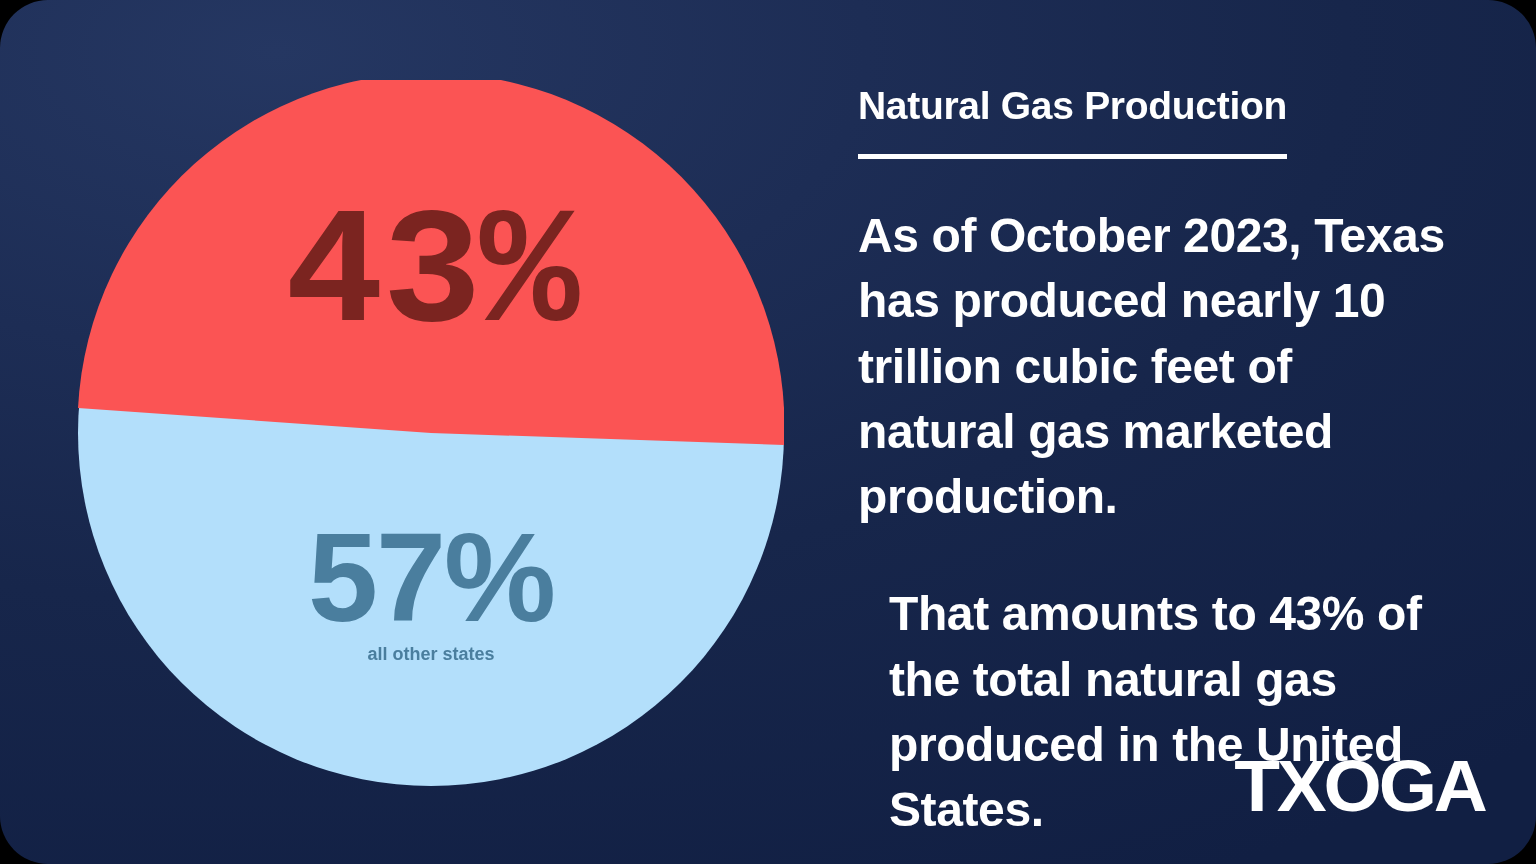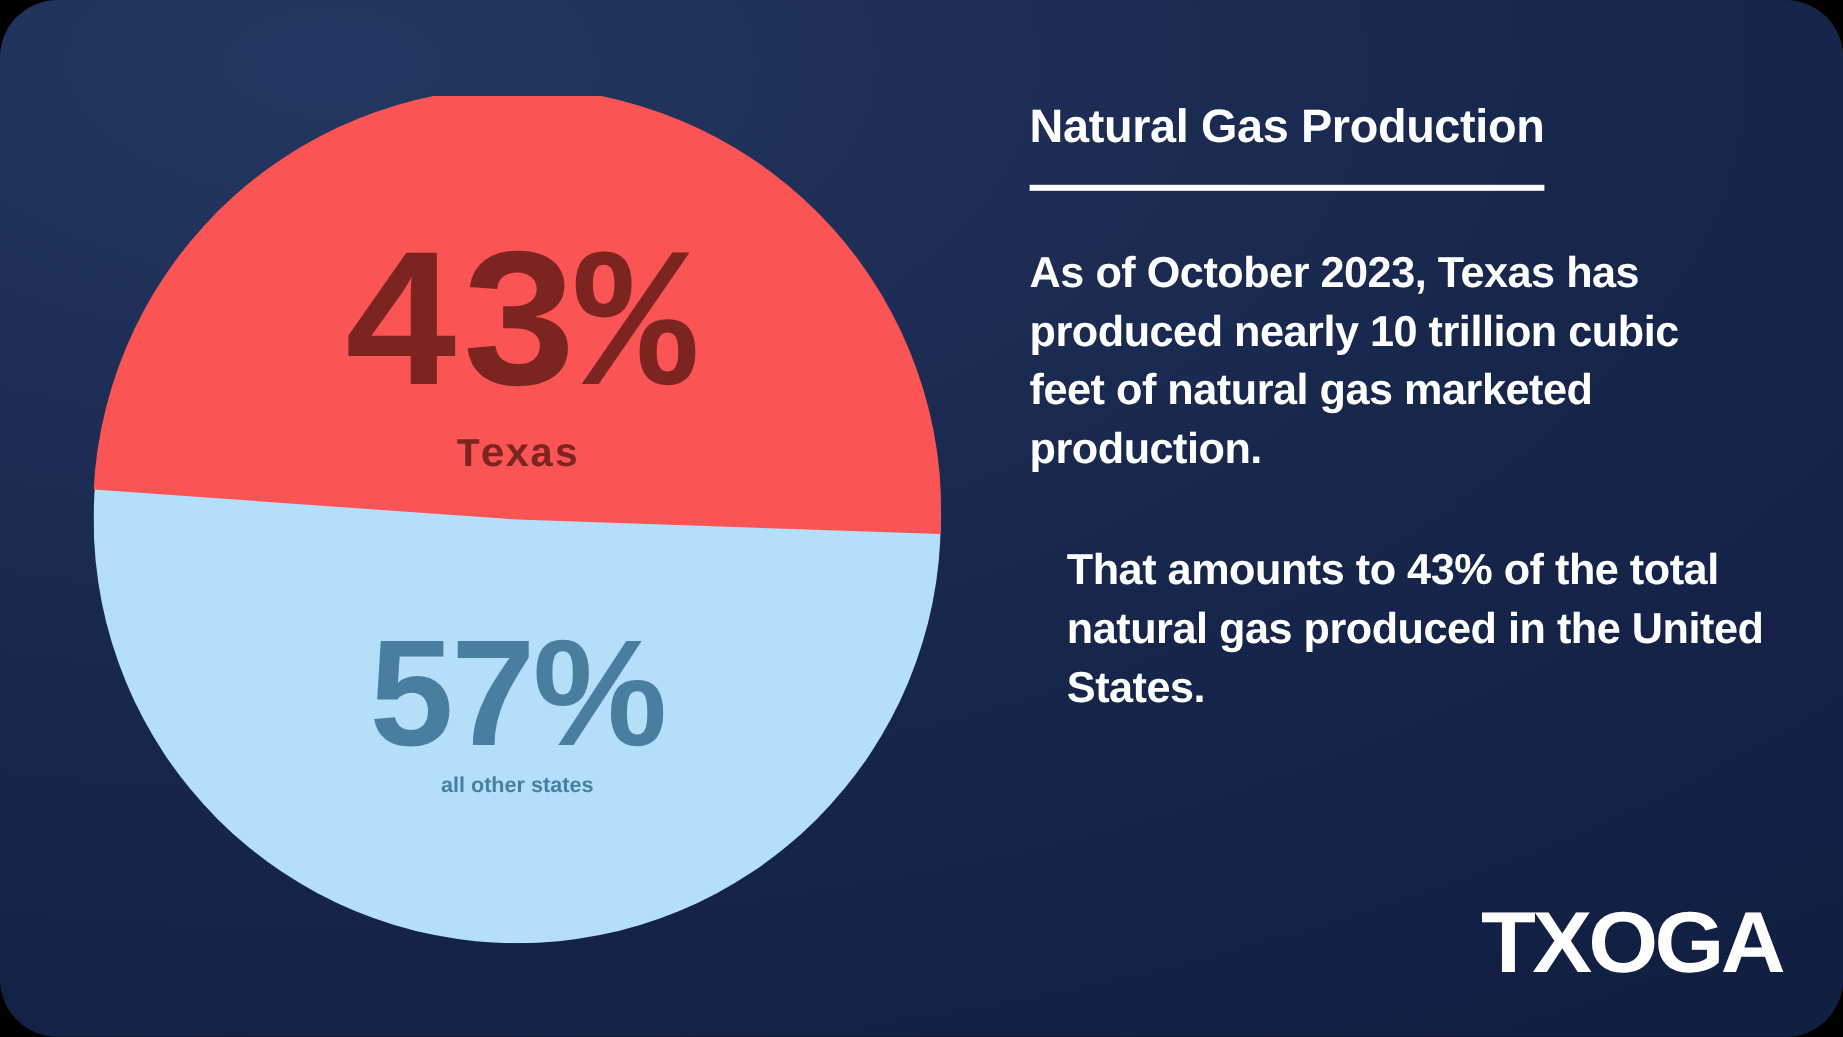--- a/index.html
+++ b/index.html
@@ -71,21 +71,21 @@
     display:inline-block;
     font-size:39px;
     font-weight:bold;
     color:#FFFFFF;
     letter-spacing:-0.3px;
     padding-bottom:26px;
     border-bottom:5px solid #FFFFFF;
   }
   .para {
     margin-top:44px;
-    font-size:36px;
+    font-size:48px;
     font-weight:bold;
     line-height:1.36;
     color:#FFFFFF;
     letter-spacing:-0.4px;
     width:592px;
   }
   #para-2 { margin-top:52px;margin-left:31px; }
 
   
   #logo {
@@ -121,21 +121,20 @@
   <div id="pie-wrap">
     <svg id="pie-svg" viewBox="0 0 706 706">
 
       <circle cx="353" cy="353" r="353" fill="#B3DFFB"></circle>
 
       <path d="M 353 353 L 706 365 A 353 353 0 0 0 0 328 Z" fill="#FB5454"></path>
     </svg>
 
     <div class="pie-label-group" id="texas-group">
       <div id="texas-pct">43%</div>
-      <div id="texas-name">Texas</div>
     </div>
 
     <div class="pie-label-group" id="others-group">
       <div id="others-pct">57%</div>
       <div id="others-name">all other states</div>
     </div>
   </div>
 
   <div id="right-col">
     <div id="headline">Natural Gas Production</div>

